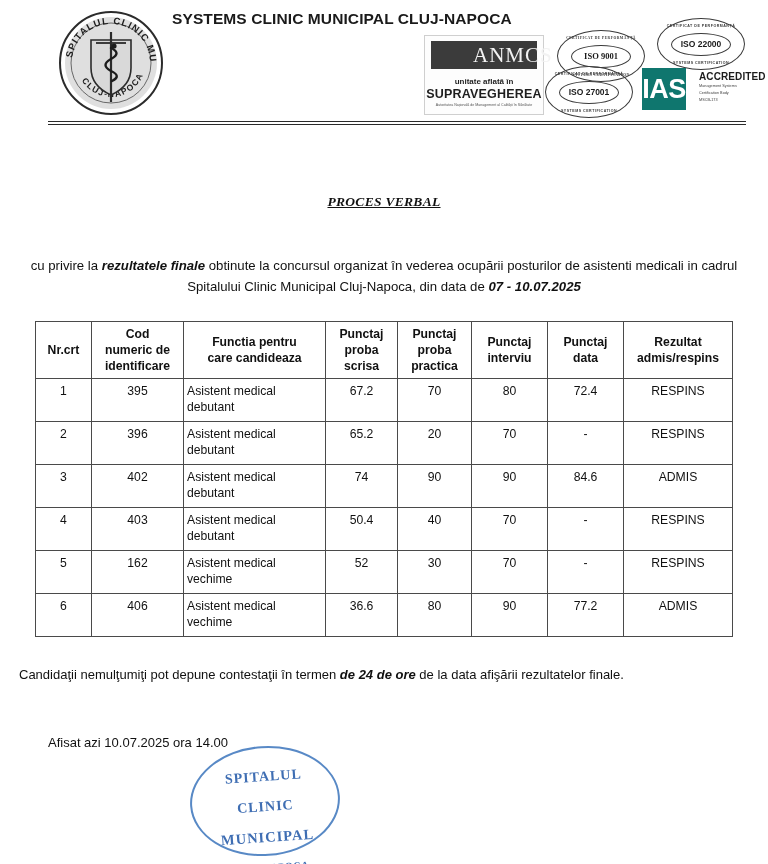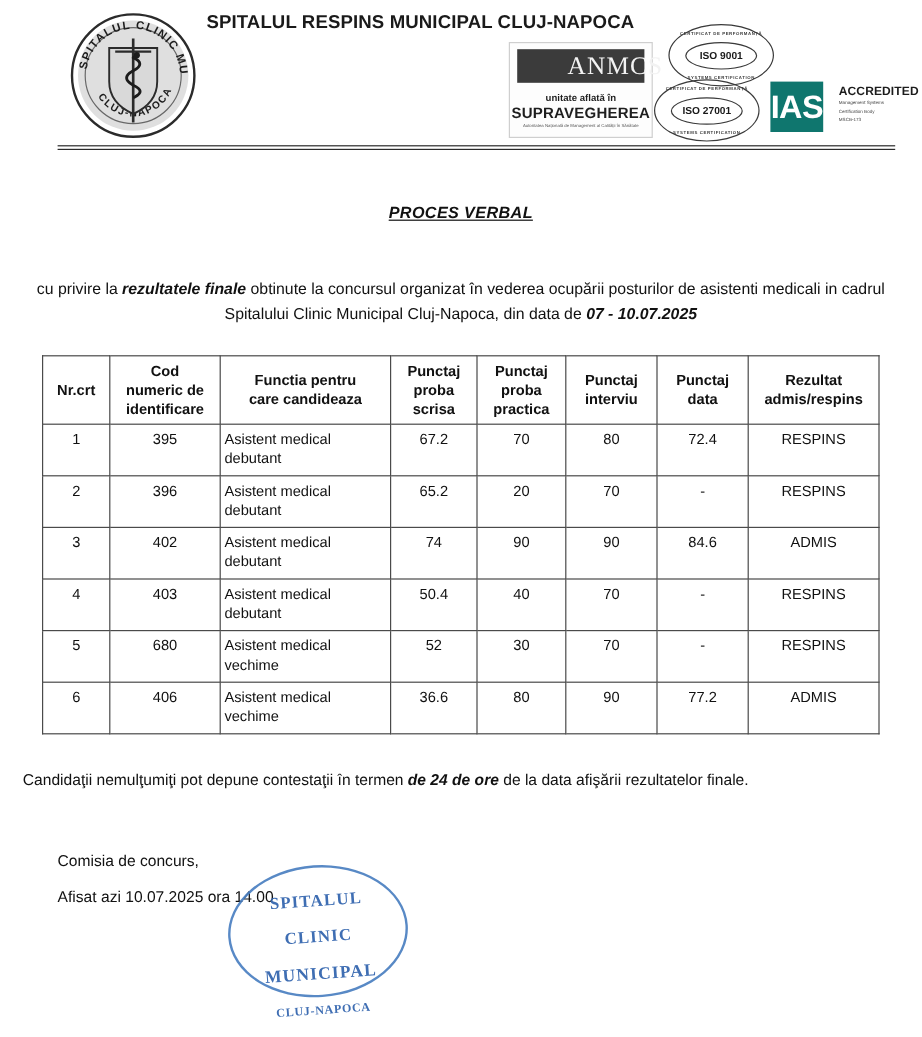--- a/index.html
+++ b/index.html
@@ -130,21 +130,21 @@
     position: absolute;
     left: 0; right: 0;
     font-size: 3.6px;
     letter-spacing: 0.5px;
     color: #3a3a3a;
     font-weight: bold;
   }
   .iso-oval .arc-top { top: 5px; }
   .iso-oval .arc-bot { bottom: 4px; }
 
-  .iso-9001  { left: 133px; top: 8px; }
+  .iso-9001  { left: 133px; top: 18px; font-family: Liberation Serif, serif; }
   .iso-22000 { left: 233px; top: 6px; }
   .iso-27001 { left: 121px; top: 54px; }
 
   .ias-box {
     position: absolute;
     left: 218px;
     top: 56px;
     width: 112px;
     height: 44px;
   }
@@ -189,26 +189,27 @@
   .header-rule:after {
     content: "";
     display: block;
     margin-top: 1.6px;
     border-top: 1.6px solid #2a2a2a;
   }
 
   
   .doc-title {
     text-align: center;
-    margin-top: 52px;
+    margin-top: 76px;
     font-size: 13.5px;
     font-weight: bold;
     font-style: italic;
     text-decoration: underline;
     letter-spacing: 0.3px;
+    font-family: Liberation Serif, serif;
   }
   .intro {
     margin-top: 45px;
     text-align: center;
     font-size: 13.2px;
     line-height: 21px;
     padding: 0 22px;
   }
   .intro b { font-weight: bold; font-style: italic; }
 
@@ -302,40 +303,45 @@
         <textPath href="#arcBot" startOffset="17%">CLUJ-NAPOCA</textPath>
       </text>
       <path d="M 33,30 L 73,30 L 73,58 Q 73,76 53,85 Q 33,76 33,58 Z" fill="#d9d9d9" stroke="#2b2b2b" stroke-width="1.6"></path>
       <line x1="53" y1="22" x2="53" y2="92" stroke="#2b2b2b" stroke-width="2.2"></line>
       <line x1="38" y1="33" x2="68" y2="33" stroke="#2b2b2b" stroke-width="1.8"></line>
       <path d="M 53,38 q 11,5 0,11 q -11,6 0,12 q 11,5 1,10" fill="none" stroke="#1c1c1c" stroke-width="2.4" stroke-linecap="round"></path>
       <circle cx="56" cy="36" r="2.6" fill="#1c1c1c"></circle>
     </svg>
   </div>
 
-  <div class="header-title">SPITALUL RESPINS MUNICIPAL CLUJ-NAPOCA</div>
+  <div class="header-title">SYSTEMS CLINIC MUNICIPAL CLUJ-NAPOCA</div>
 
 
   <div class="cert-block">
 
     <div class="anmcs">
       <div class="anmcs-bar">
         <span>ANMCS</span>
       </div>
       <div class="anmcs-sub1">unitate aflată în</div>
       <div class="anmcs-sub2">SUPRAVEGHEREA</div>
       <div class="anmcs-sub3">Autoritatea Națională de Management al Calității în Sănătate</div>
     </div>
 
     <div class="iso-oval iso-9001">
       <div class="arc-top">CERTIFICAT DE PERFORMANȚĂ</div>
       <div class="inner">ISO 9001</div>
       <div class="arc-bot">SYSTEMS CERTIFICATION</div>
     </div>
 
+    <div class="iso-oval iso-22000">
+      <div class="arc-top">CERTIFICAT DE PERFORMANȚĂ</div>
+      <div class="inner">ISO 22000</div>
+      <div class="arc-bot">SYSTEMS CERTIFICATION</div>
+    </div>
 
     <div class="iso-oval iso-27001">
       <div class="arc-top">CERTIFICAT DE PERFORMANȚĂ</div>
       <div class="inner">ISO 27001</div>
       <div class="arc-bot">SYSTEMS CERTIFICATION</div>
     </div>
 
     <div class="ias-box">
       <div class="ias-mark">IAS</div>
       <div class="ias-text">
@@ -440,21 +446,21 @@
       <td class="c">403</td>
       <td class="l">Asistent medical debutant</td>
       <td class="c">50.4</td>
       <td class="c">40</td>
       <td class="c">70</td>
       <td class="c">-</td>
       <td class="c">RESPINS</td>
     </tr>
     <tr>
       <td class="c">5</td>
-      <td class="c">680</td>
+      <td class="c">162</td>
       <td class="l">Asistent medical vechime</td>
       <td class="c">52</td>
       <td class="c">30</td>
       <td class="c">70</td>
       <td class="c">-</td>
       <td class="c">RESPINS</td>
     </tr>
     <tr>
       <td class="c">6</td>
       <td class="c">406</td>
@@ -464,21 +470,20 @@
       <td class="c">90</td>
       <td class="c">77.2</td>
       <td class="c">ADMIS</td>
     </tr>
   </tbody>
 </table>
 
 <div class="contest"><span>Candidaţii nemulţumiţi pot depune contestaţii în termen </span><b>de 24 de ore</b><span> de la data afişării rezultatelor finale.</span></div>
 
 <div class="sign-block">
-  <div>Comisia de concurs,</div>
   <div>Afisat azi  10.07.2025 ora 14.00</div>
 
   <div class="stamp">
     <div class="s1">SPITALUL</div>
     <div class="s2">CLINIC</div>
     <div class="s3">MUNICIPAL</div>
     <div class="s4">CLUJ-NAPOCA</div>
     <div class="s5">IV</div>
   </div>
 </div>

